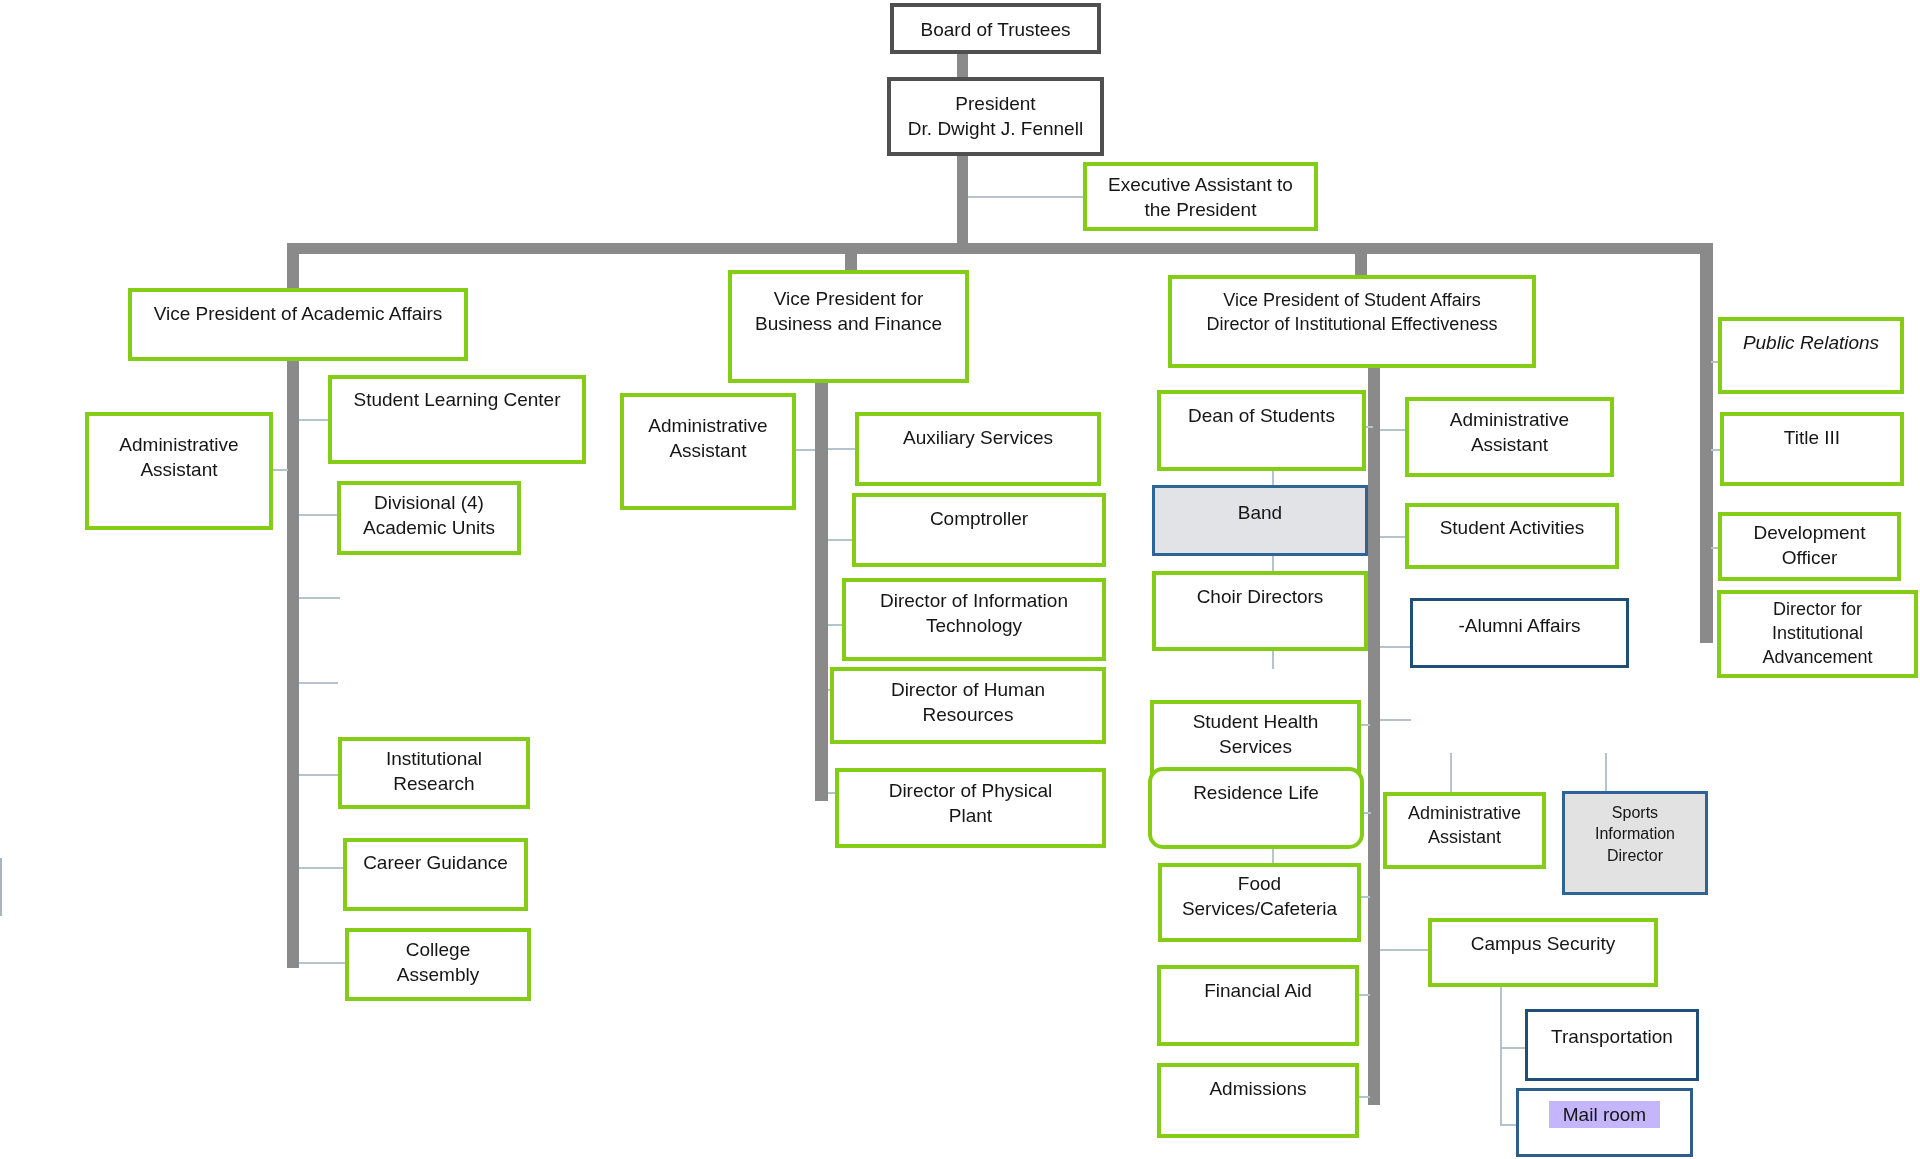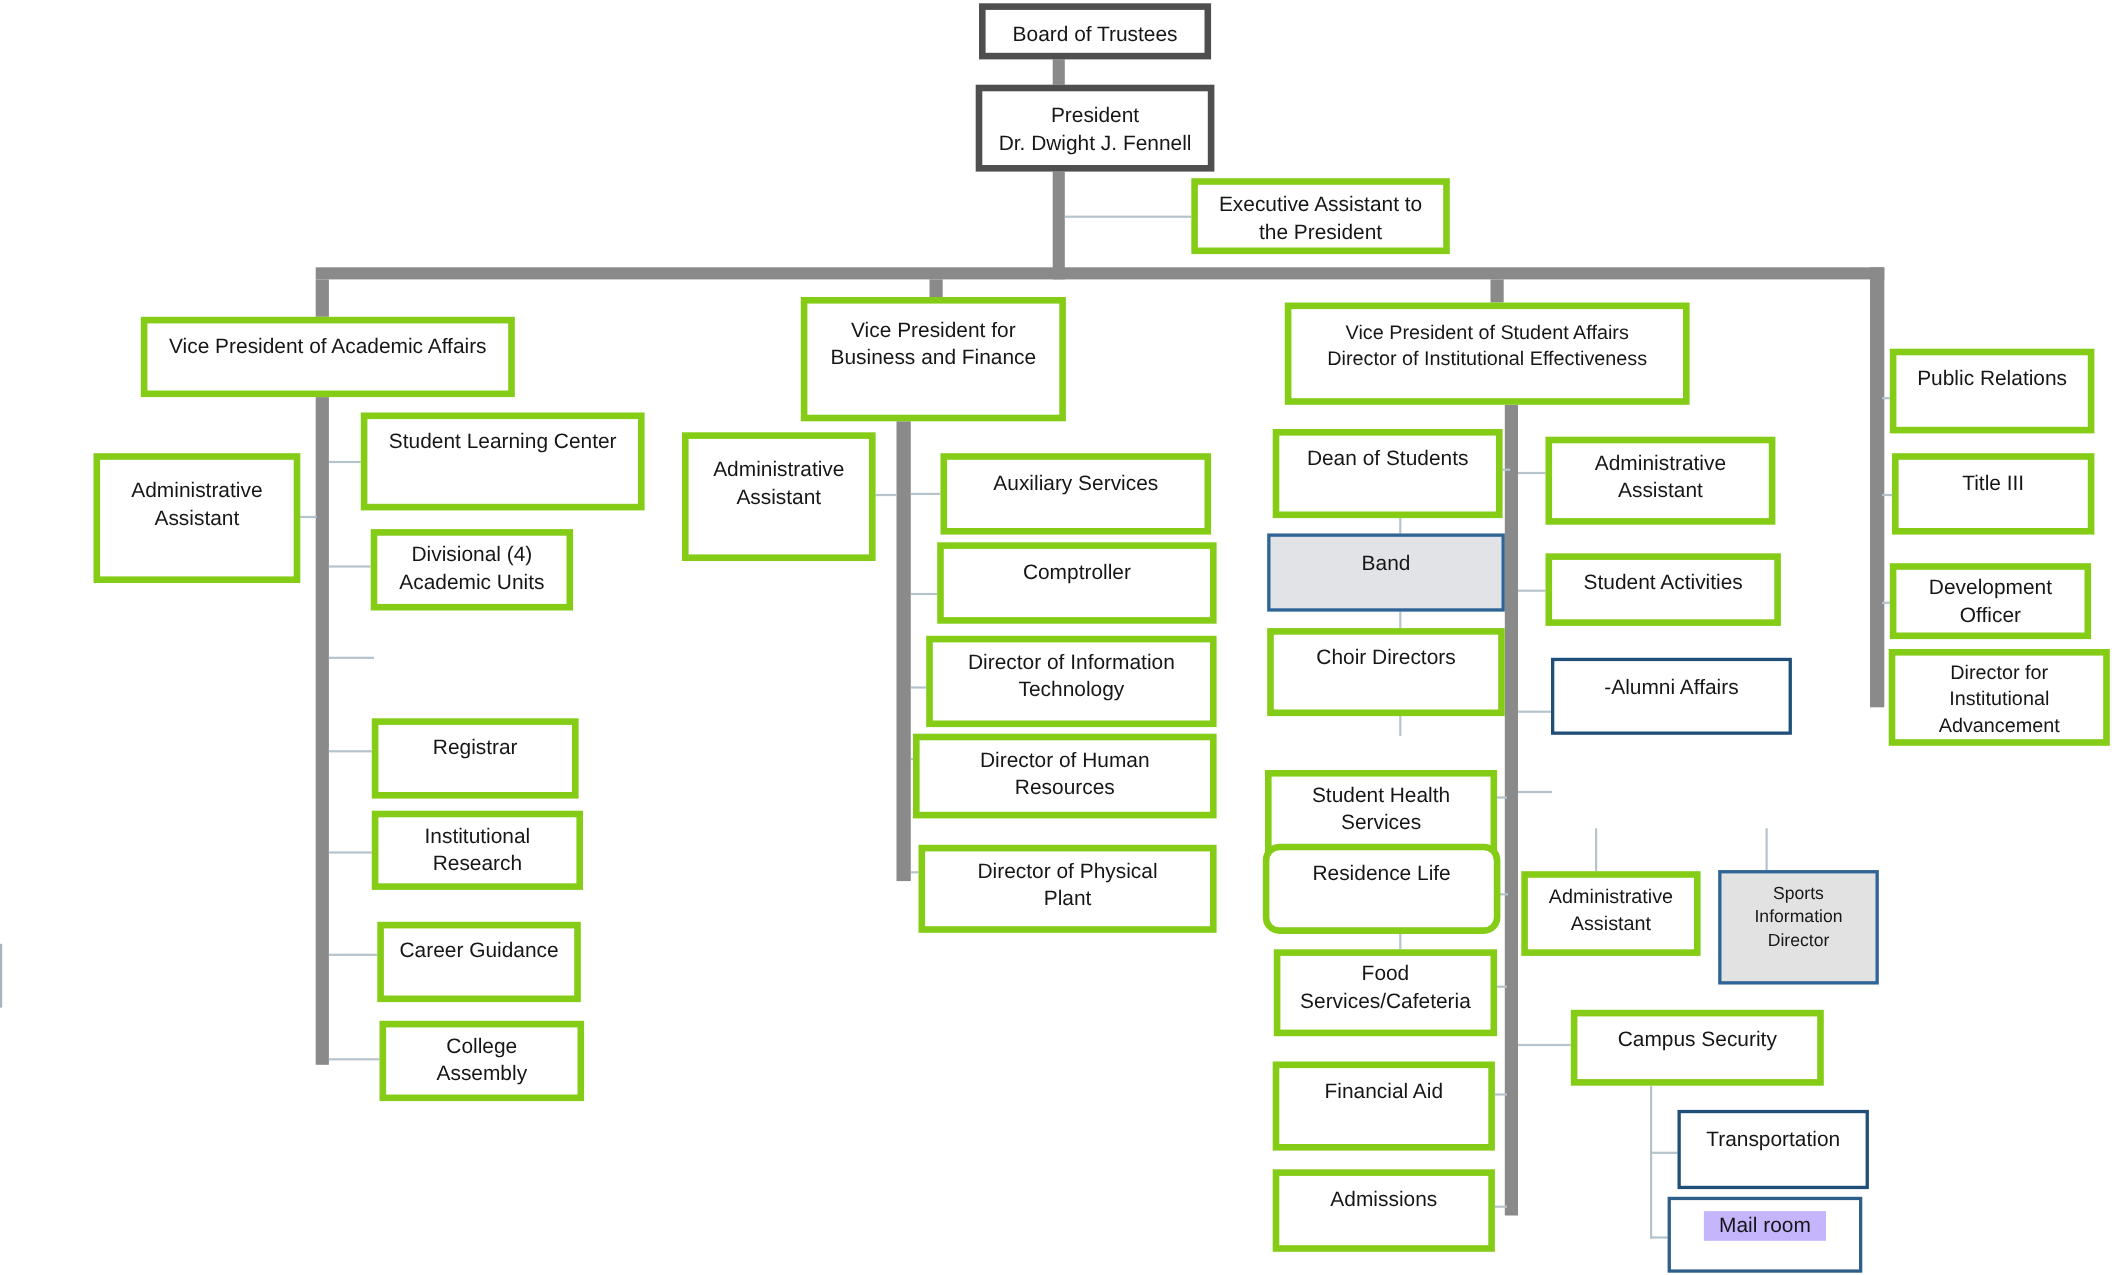--- a/index.html
+++ b/index.html
@@ -4,21 +4,21 @@
 <style>
   html,body { margin:0; padding:0; background:#ffffff; }
   #canvas {
     position:relative; width:1920px; height:1159px; overflow:hidden;
     background:#ffffff;
     font-family:"Liberation Sans","DejaVu Sans",sans-serif;
     color:#161616;
   }
   .box {
     position:absolute; box-sizing:border-box; background:#ffffff;
-    border:6px solid #84cc16;
+    border:4px solid #84cc16;
     display:flex; justify-content:center; align-items:flex-start;
     text-align:center; font-size:19px; line-height:1.33;
     z-index:3;
   }
   .box .lbl { white-space:pre-line; display:inline-block; }
   .conn { position:absolute; z-index:1; }
   .conn.thick { background:#8a8a8a; }
   .conn.thin  { background:#b5c3cd; }
   .conn.frag  { background:#aab4bc; }
 </style>
@@ -93,23 +93,20 @@
       <span class="lbl">Administrative
 Assistant</span>
     </div>
     <div class="box" style="left: 328px; top: 375px; width: 258px; height: 89px; padding-top: 8px;">
       <span class="lbl">Student Learning Center</span>
     </div>
     <div class="box" style="left: 337px; top: 481px; width: 184px; height: 74px; padding-top: 5px;">
       <span class="lbl">Divisional (4)
 Academic Units</span>
     </div>
-    <div class="box" style="left: 338px; top: 653px; width: 188px; height: 73px; padding-top: 8px;">
-      <span class="lbl">Registrar</span>
-    </div>
     <div class="box" style="left: 338px; top: 737px; width: 192px; height: 72px; padding-top: 5px;">
       <span class="lbl">Institutional
 Research</span>
     </div>
     <div class="box" style="left: 343px; top: 838px; width: 185px; height: 73px; padding-top: 8px;">
       <span class="lbl">Career Guidance</span>
     </div>
     <div class="box" style="left: 345px; top: 928px; width: 186px; height: 73px; padding-top: 5px;">
       <span class="lbl">College
 Assembly</span>
@@ -191,21 +188,21 @@
     </div>
     <div class="box" style="left: 1428px; top: 918px; width: 230px; height: 69px; padding-top: 9px;">
       <span class="lbl">Campus Security</span>
     </div>
     <div class="box" style="left: 1525px; top: 1009px; width: 174px; height: 72px; border-color: rgb(31, 78, 121); border-width: 3px; padding-top: 12px;">
       <span class="lbl">Transportation</span>
     </div>
     <div class="box" style="left: 1516px; top: 1088px; width: 177px; height: 69px; border-color: rgb(46, 95, 138); border-width: 3px; padding-top: 10px;">
       <span class="lbl" style="background: #c4b5fd; padding: 1px 14px;">Mail room</span>
     </div>
-    <div class="box" style="left: 1718px; top: 317px; width: 186px; height: 77px; padding-top: 9px;">
+    <div class="box" style="left: 1718px; top: 317px; width: 186px; height: 77px; padding-top: 9px; font-style: italic;">
       <span class="lbl">Public Relations</span>
     </div>
     <div class="box" style="left: 1720px; top: 412px; width: 184px; height: 74px; padding-top: 9px;">
       <span class="lbl">Title III</span>
     </div>
     <div class="box" style="left: 1718px; top: 512px; width: 183px; height: 69px; padding-top: 4px;">
       <span class="lbl">Development
 Officer</span>
     </div>
     <div class="box" style="left: 1717px; top: 590px; width: 201px; height: 88px; font-size: 18px; padding-top: 4px;">

